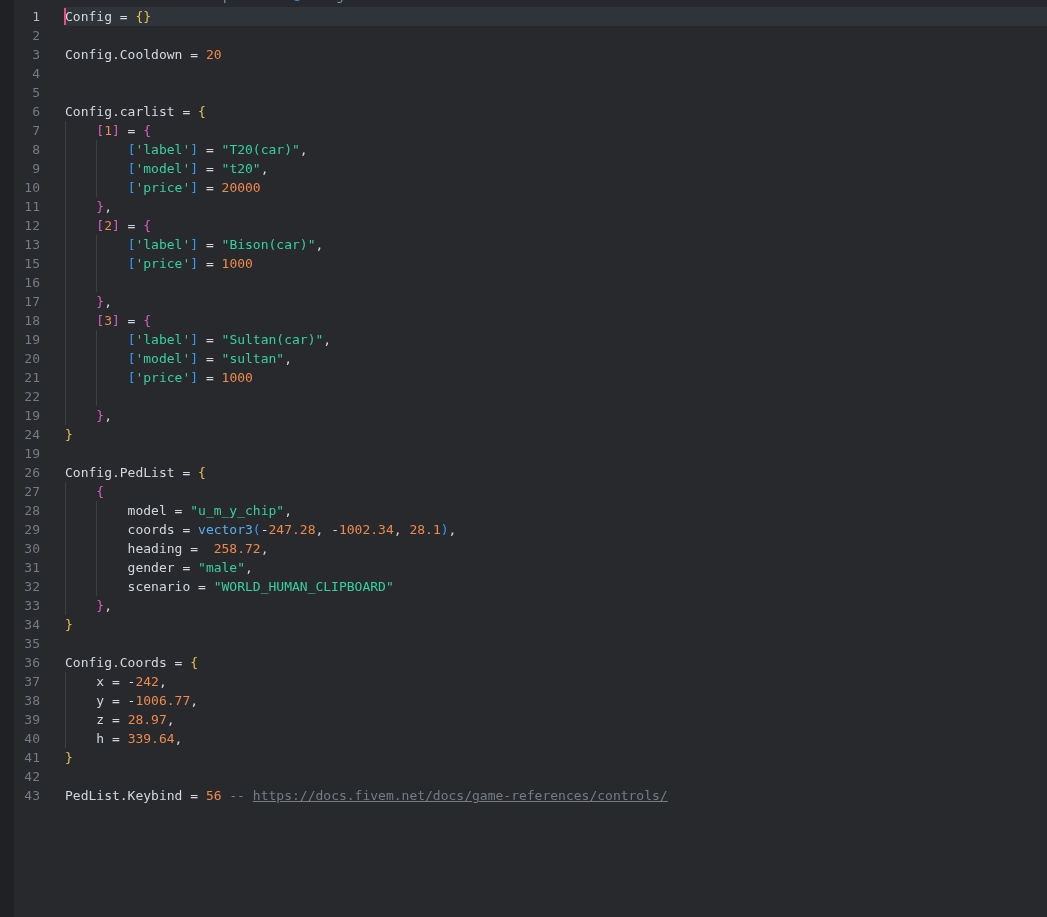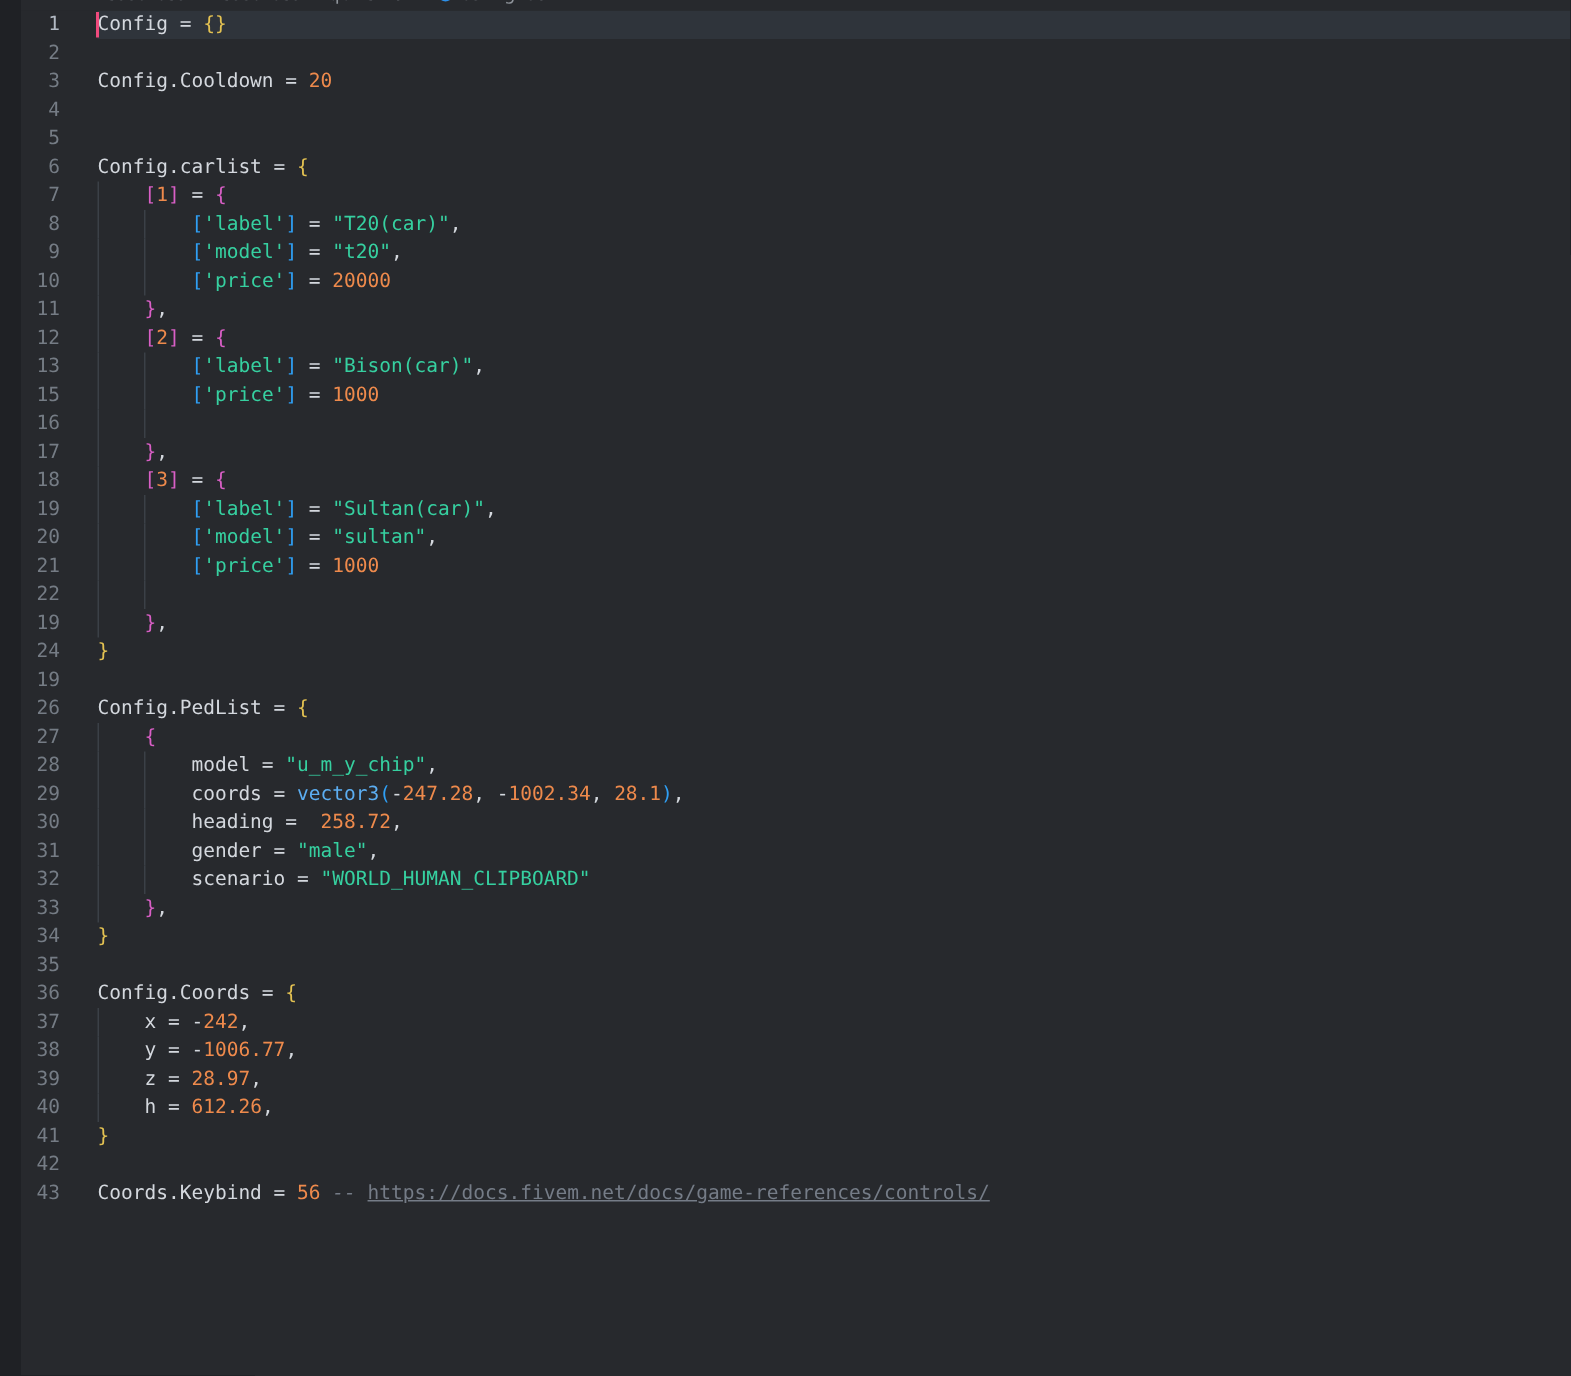--- a/index.html
+++ b/index.html
@@ -128,18 +128,18 @@
       <div class="line"><div class="gutter">30</div><div class="code"><span class="guide" style="left: 0ch;"></span><span class="guide" style="left: 4ch;"></span><span class="tk-p">        heading =  </span><span class="tk-n">258.72</span><span class="tk-p">,</span></div></div>
       <div class="line"><div class="gutter">31</div><div class="code"><span class="guide" style="left: 0ch;"></span><span class="guide" style="left: 4ch;"></span><span class="tk-p">        gender = </span><span class="tk-s">"male"</span><span class="tk-p">,</span></div></div>
       <div class="line"><div class="gutter">32</div><div class="code"><span class="guide" style="left: 0ch;"></span><span class="guide" style="left: 4ch;"></span><span class="tk-p">        scenario = </span><span class="tk-s">"WORLD_HUMAN_CLIPBOARD"</span></div></div>
       <div class="line"><div class="gutter">33</div><div class="code"><span class="guide" style="left: 0ch;"></span><span class="tk-p">    </span><span class="tk-b2">}</span><span class="tk-p">,</span></div></div>
       <div class="line"><div class="gutter">34</div><div class="code"><span class="tk-b1">}</span></div></div>
       <div class="line"><div class="gutter">35</div><div class="code"></div></div>
       <div class="line"><div class="gutter">36</div><div class="code"><span class="tk-p">Config.Coords = </span><span class="tk-b1">{</span></div></div>
       <div class="line"><div class="gutter">37</div><div class="code"><span class="guide" style="left: 0ch;"></span><span class="tk-p">    x = -</span><span class="tk-n">242</span><span class="tk-p">,</span></div></div>
       <div class="line"><div class="gutter">38</div><div class="code"><span class="guide" style="left: 0ch;"></span><span class="tk-p">    y = -</span><span class="tk-n">1006.77</span><span class="tk-p">,</span></div></div>
       <div class="line"><div class="gutter">39</div><div class="code"><span class="guide" style="left: 0ch;"></span><span class="tk-p">    z = </span><span class="tk-n">28.97</span><span class="tk-p">,</span></div></div>
-      <div class="line"><div class="gutter">40</div><div class="code"><span class="guide" style="left: 0ch;"></span><span class="tk-p">    h = </span><span class="tk-n">612.26</span><span class="tk-p">,</span></div></div>
+      <div class="line"><div class="gutter">40</div><div class="code"><span class="guide" style="left: 0ch;"></span><span class="tk-p">    h = </span><span class="tk-n">339.64</span><span class="tk-p">,</span></div></div>
       <div class="line"><div class="gutter">41</div><div class="code"><span class="tk-b1">}</span></div></div>
       <div class="line"><div class="gutter">42</div><div class="code"></div></div>
-      <div class="line"><div class="gutter">43</div><div class="code"><span class="tk-p">Coords.Keybind = </span><span class="tk-n">56</span><span class="tk-p"> </span><span class="tk-c">-- </span><span class="tk-cl">https://docs.fivem.net/docs/game-references/controls/</span></div></div>
+      <div class="line"><div class="gutter">43</div><div class="code"><span class="tk-p">PedList.Keybind = </span><span class="tk-n">56</span><span class="tk-p"> </span><span class="tk-c">-- </span><span class="tk-cl">https://docs.fivem.net/docs/game-references/controls/</span></div></div>
     </div>
 </div>
 
 </body></html>

